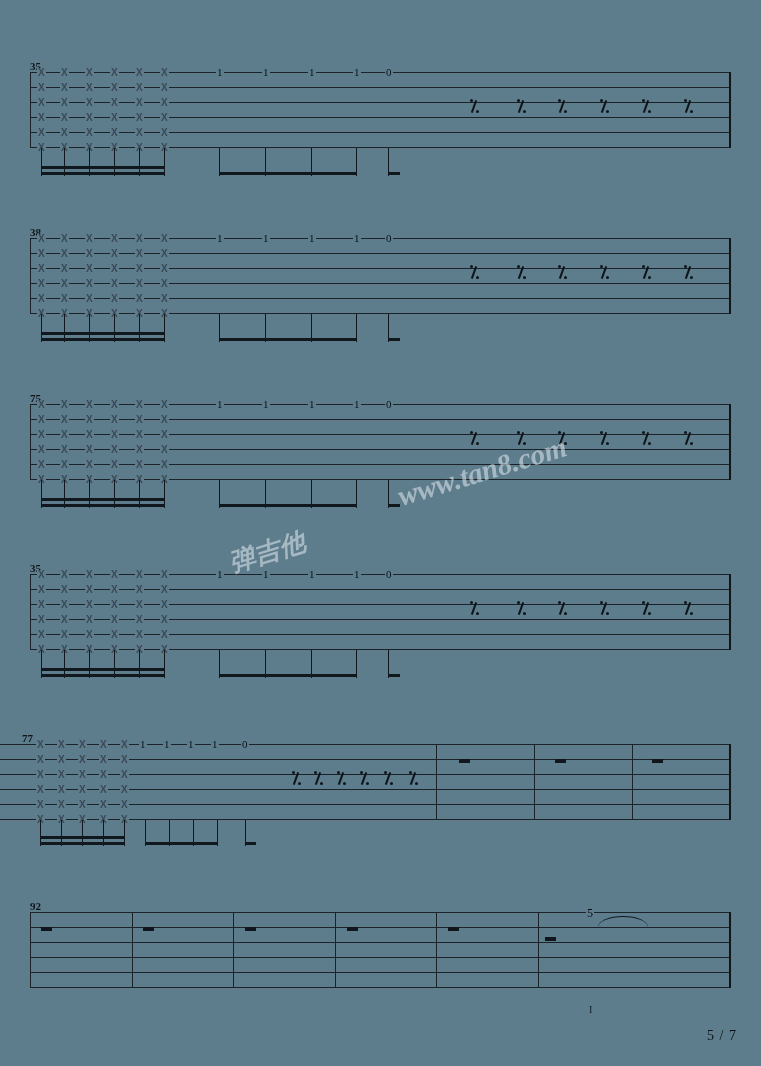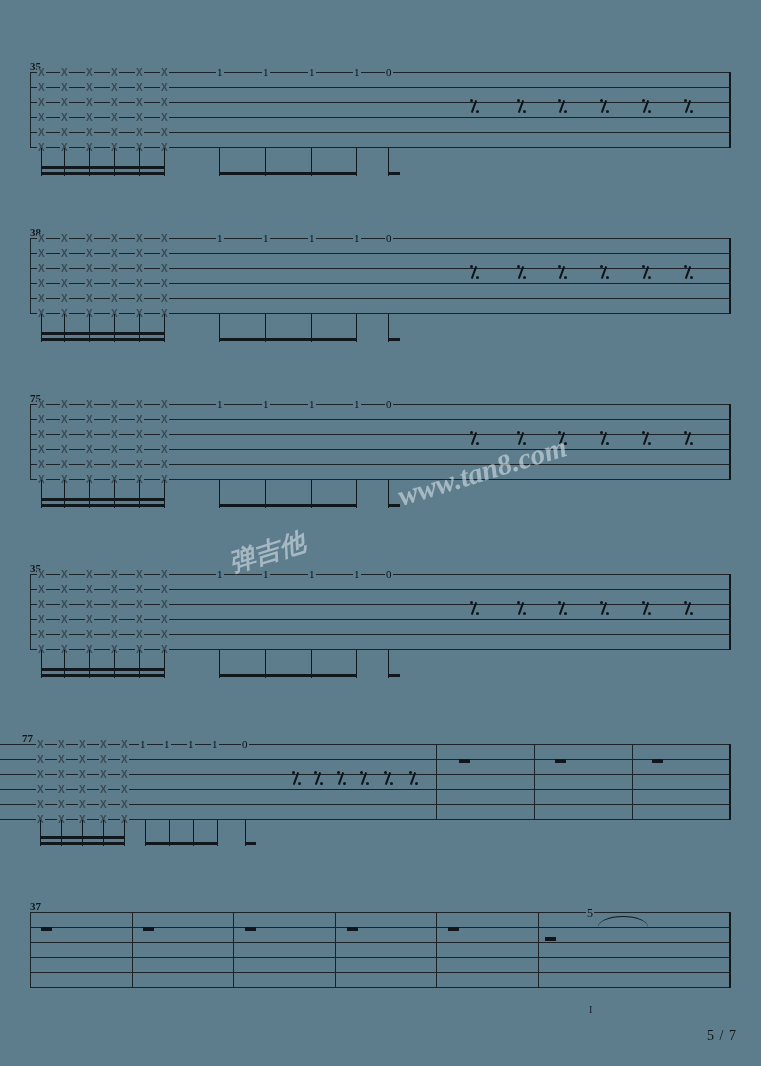--- a/index.html
+++ b/index.html
@@ -676,21 +676,21 @@
       <div class="restdot" style="left:409px; top:771px;"></div>
       <div class="restdot" style="left:415px; top:782px;"></div>
     </div>
 
     <div class="wholerest" style="left:459px; top:759px;"></div>
     <div class="wholerest" style="left:555px; top:759px;"></div>
     <div class="wholerest" style="left:652px; top:759px;"></div>
   </div>
 
   <div class="system">
-    <span class="measure-num" style="left:30px; top:900px;">37</span>
+    <span class="measure-num" style="left:30px; top:900px;">92</span>
     <div class="staff" style="left:30px; top:912px; width:701px; height:76px;">
       <div class="line" style="top:0px;"></div>
       <div class="line" style="top:15px;"></div>
       <div class="line" style="top:30px;"></div>
       <div class="line" style="top:45px;"></div>
       <div class="line" style="top:60px;"></div>
       <div class="line" style="top:75px;"></div>
       <div class="bar" style="left:0px;"></div>
       <div class="bar" style="left:102px;"></div>
       <div class="bar" style="left:203px;"></div>

